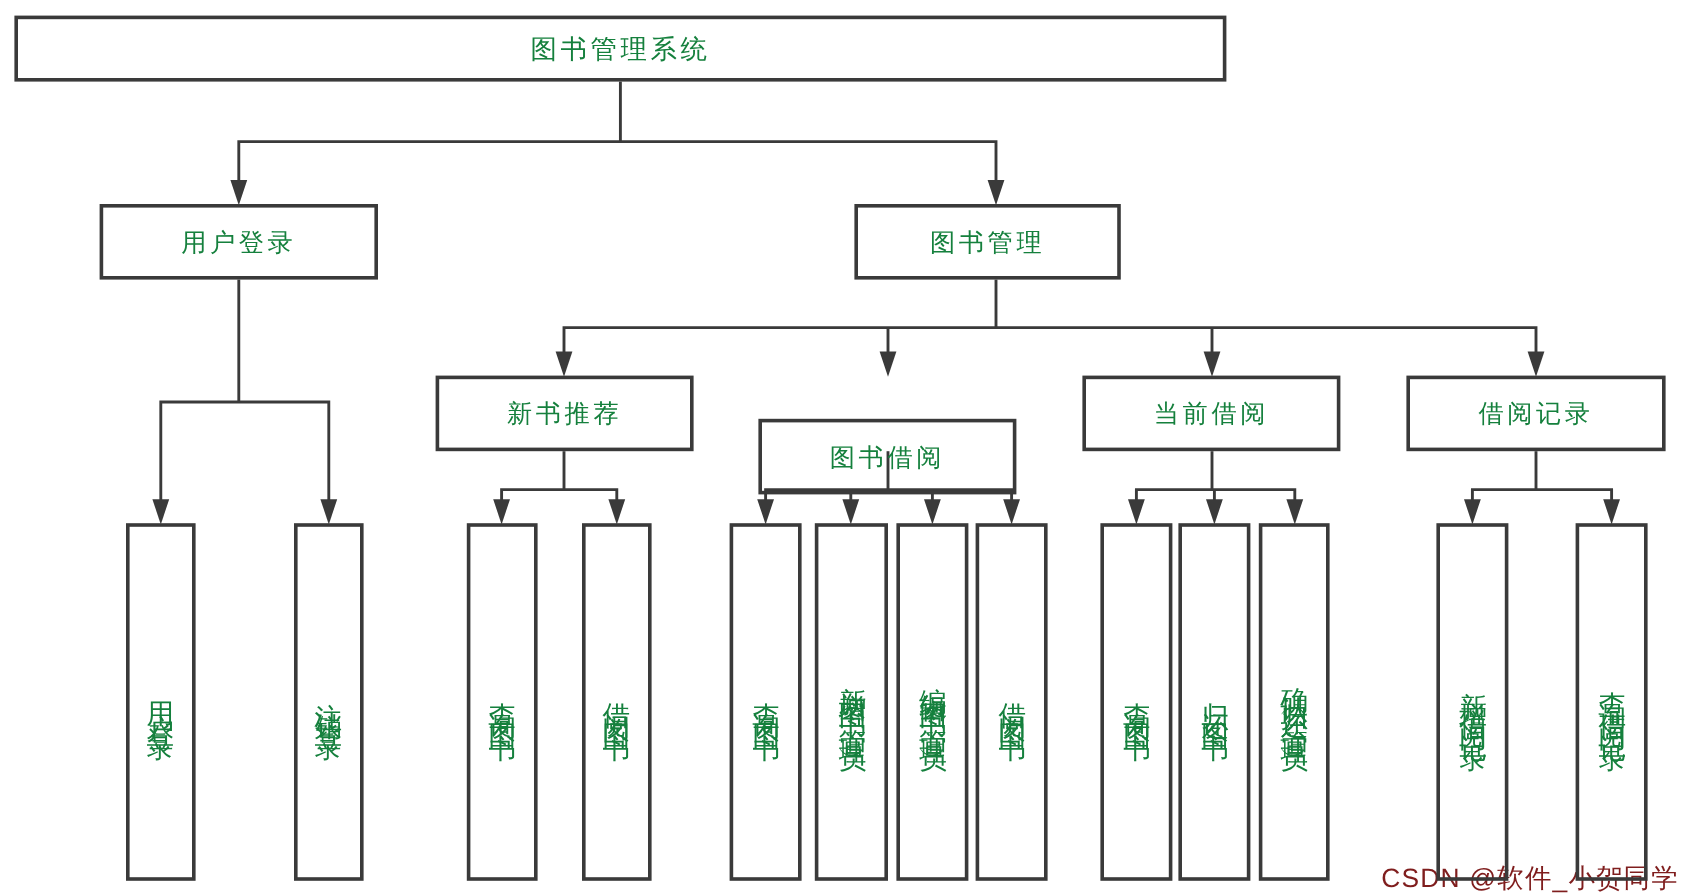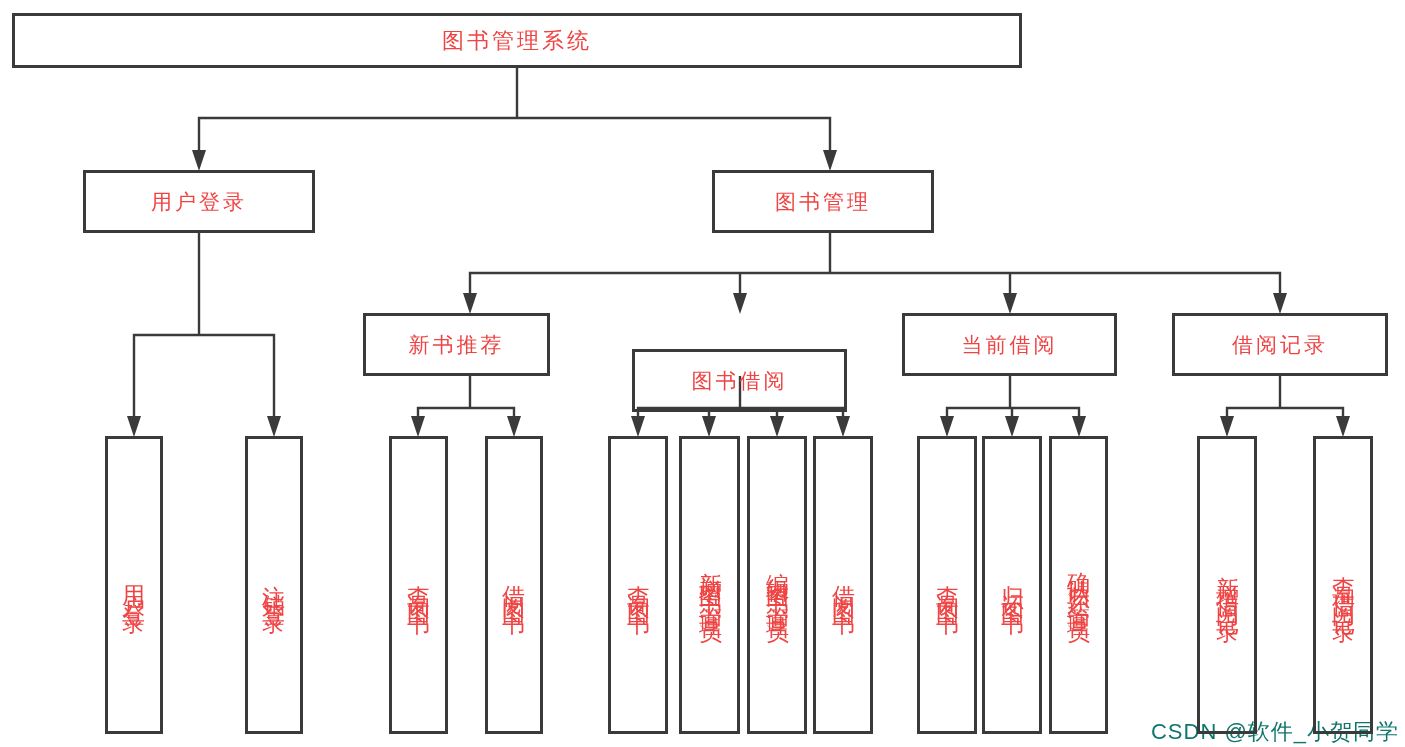--- a/index.html
+++ b/index.html
@@ -19,21 +19,21 @@
     position: absolute;
     left: 0; top: 0;
     width: 1405px;
     height: 747px;
     z-index: 2;
   }
   .box {
     position: absolute;
     border: 3px solid #3a3a3a;
     background: transparent;
-    color: #ef4444;
+    color: #15803d;
     box-sizing: border-box;
     display: flex;
     align-items: center;
     justify-content: center;
     z-index: 3;
   }
   .hbox {
     font-size: 21px;
     letter-spacing: 3px;
     white-space: nowrap;
@@ -50,21 +50,21 @@
     text-orientation: mixed;
     text-align: center;
     font-size: 23px;
     letter-spacing: 9px;
     line-height: 52px;
   }
   
   .n-user-login   { left: 83px;  top: 170px; width: 232px; height: 63px; }
   .n-book-mgmt    { left: 712px; top: 170px; width: 222px; height: 63px; }
   
-  .n-new-rec      { left: 363px;  top: 313px; width: 187px; height: 63px; }
+  .n-new-rec      { left: 363px;  top: 313px; width: 215px; height: 63px; }
   .n-borrow       { left: 632px;  top: 313px; width: 215px; height: 63px; margin-top: 36px; }
   .n-current      { left: 902px;  top: 313px; width: 215px; height: 63px; }
   .n-record       { left: 1172px; top: 313px; width: 216px; height: 63px; }
   
   .lf-1  { left: 105px;  width: 58px; }
   .lf-2  { left: 245px;  width: 58px; }
   .lf-3  { left: 389px;  width: 59px; }
   .lf-4  { left: 485px;  width: 58px; }
   .lf-5  { left: 608px;  width: 60px; }
   .lf-6  { left: 679px;  width: 61px; letter-spacing: 7px; }
@@ -73,21 +73,21 @@
   .lf-9  { left: 917px;  width: 60px; }
   .lf-10 { left: 982px;  width: 60px; }
   .lf-11 { left: 1049px; width: 59px; letter-spacing: 7px; }
   .lf-12 { left: 1197px; width: 60px; }
   .lf-13 { left: 1313px; width: 60px; }
   .watermark {
     position: absolute;
     right: 6px;
     top: 717px;
     z-index: 1;
-    color: #0f766e;
+    color: #7f1d1d;
     font-size: 22px;
     letter-spacing: 1px;
     white-space: nowrap;
   }
 </style>
 </head>
 <body>
 
 <div class="canvas">
 

